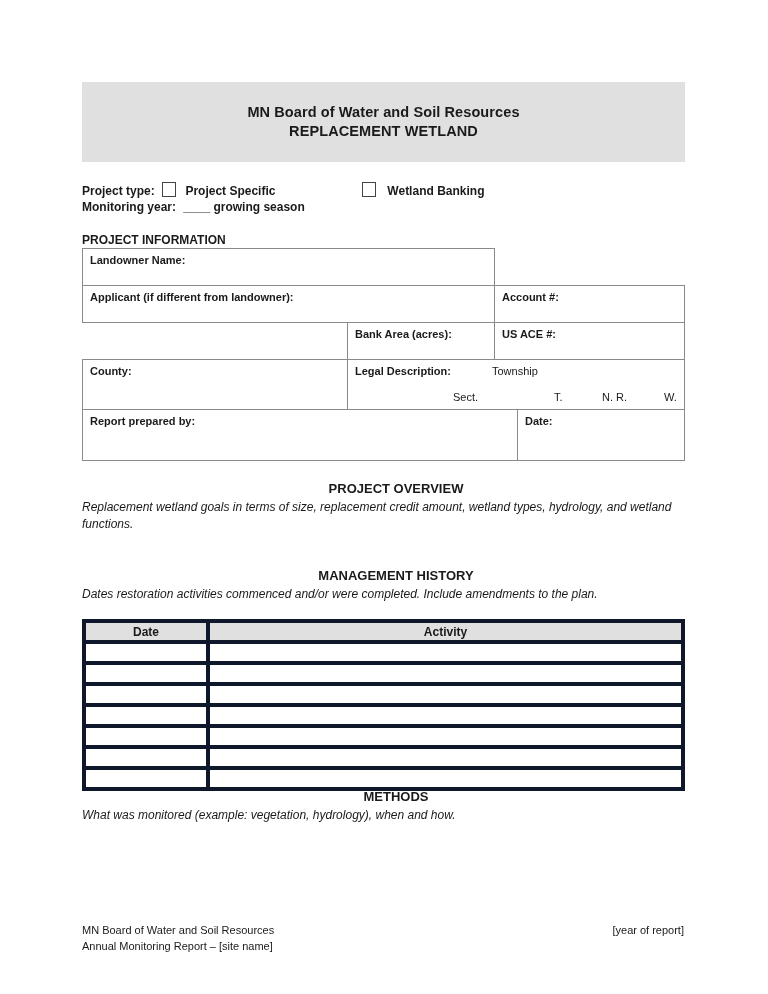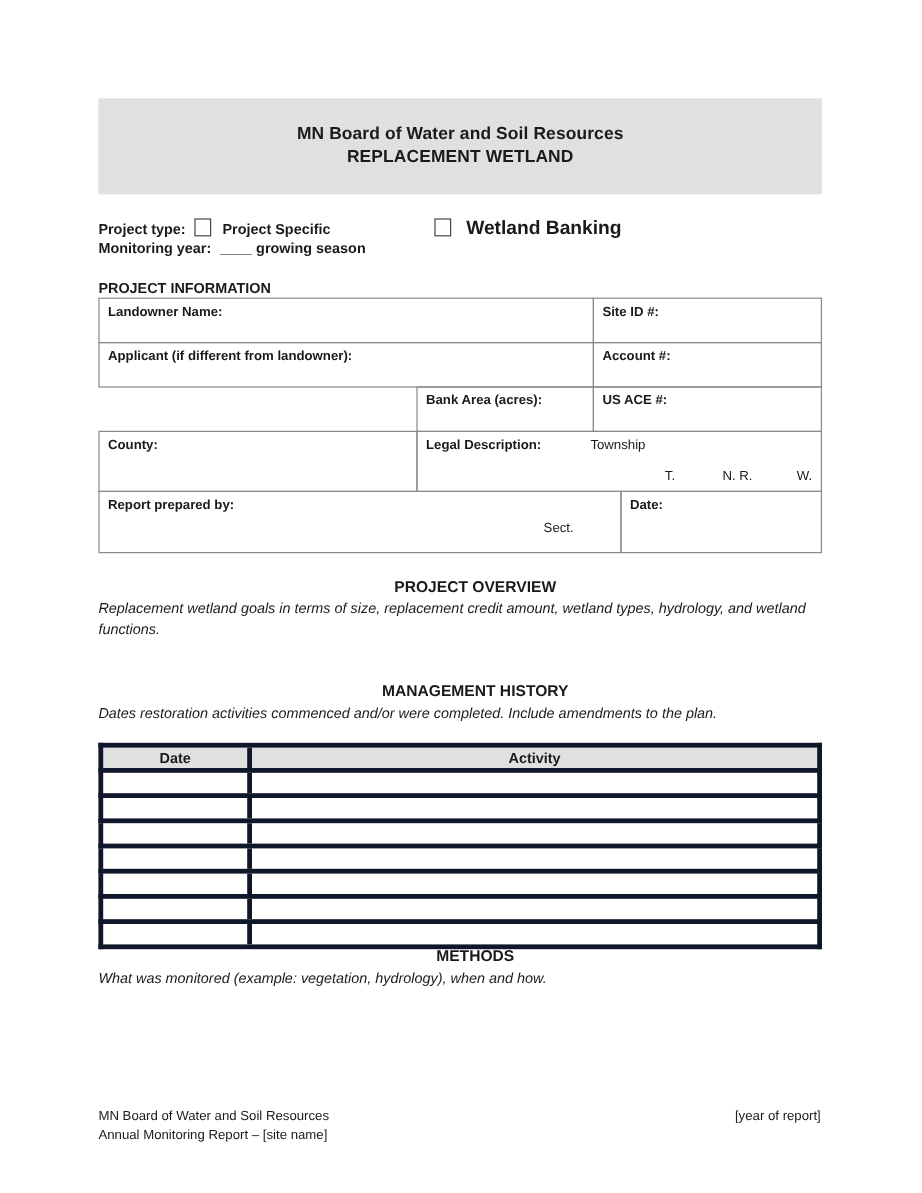--- a/index.html
+++ b/index.html
@@ -15,21 +15,21 @@
       display: flex; flex-direction: column; align-items: center; justify-content: center;
       font-weight: bold; font-size: 14.5px; line-height: 19px; text-align: center;
     }
     .title-box div { letter-spacing: 0.1px; }
     .checkbox {
       display: inline-block; width: 12px; height: 13px;
       border: 1px solid #444; background: #fff; vertical-align: -2px;
     }
     .ptype-row { left: 82px; top: 182px; font-size: 12px; font-weight: bold; white-space: nowrap; }
     .myear-row { left: 82px; top: 200px; font-size: 12px; font-weight: bold; white-space: nowrap; }
-    .bank-row { left: 362px; top: 182px; font-size: 16px; font-weight: bold; white-space: nowrap; }
+    .bank-row { left: 362px; top: 182px; font-size: 12px; font-weight: bold; white-space: nowrap; }
     .section-label { left: 82px; top: 233px; font-size: 12px; font-weight: bold; }
 
     .info-table { left: 82px; top: 248px; width: 603px; height: 213px; }
     .cell {
       position: absolute; box-sizing: border-box;
       border: 1px solid #8a8a8a;
       padding: 5px 7px;
       font-size: 11px; font-weight: bold;
     }
     .plain { font-weight: normal; font-size: 11px; position: absolute; }
@@ -78,23 +78,20 @@
   <span>growing season</span>
 </div>
 
 <div class="abs section-label">PROJECT INFORMATION</div>
 
 <div class="abs info-table">
 
   <div class="cell" style="left:0;top:0;width:413px;height:38px;">
     <span>Landowner Name:</span>
   </div>
-  <div class="cell" style="left:412px;top:0;width:191px;height:38px;">
-    <span>Site ID #:</span>
-  </div>
 
   <div class="cell" style="left:0;top:37px;width:413px;height:38px;">
     <span>Applicant (if different from landowner):</span>
   </div>
   <div class="cell" style="left:412px;top:37px;width:191px;height:38px;">
     <span>Account #:</span>
   </div>
 
   <div class="cell" style="left:265px;top:74px;width:148px;height:38px;">
     <span>Bank Area (acres):</span>
@@ -102,21 +99,21 @@
   <div class="cell" style="left:412px;top:74px;width:191px;height:38px;">
     <span>US ACE #:</span>
   </div>
 
   <div class="cell" style="left:0;top:111px;width:266px;height:51px;">
     <span>County:</span>
   </div>
   <div class="cell" style="left:265px;top:111px;width:338px;height:51px;">
     <span>Legal Description:</span>
     <span class="plain" style="left:144px;top:5px;">Township</span>
-    <span class="plain" style="left:105px;top:31px;margin-top:43px;">Sect.</span>
+    <span class="plain" style="left:105px;top:31px;">Sect.</span>
     <span class="plain" style="left:206px;top:31px;">T.</span>
     <span class="plain" style="left:254px;top:31px;">N. R.</span>
     <span class="plain" style="left:316px;top:31px;">W.</span>
   </div>
 
   <div class="cell" style="left:0;top:161px;width:436px;height:52px;">
     <span>Report prepared by:</span>
   </div>
   <div class="cell" style="left:435px;top:161px;width:168px;height:52px;">
     <span>Date:</span>

